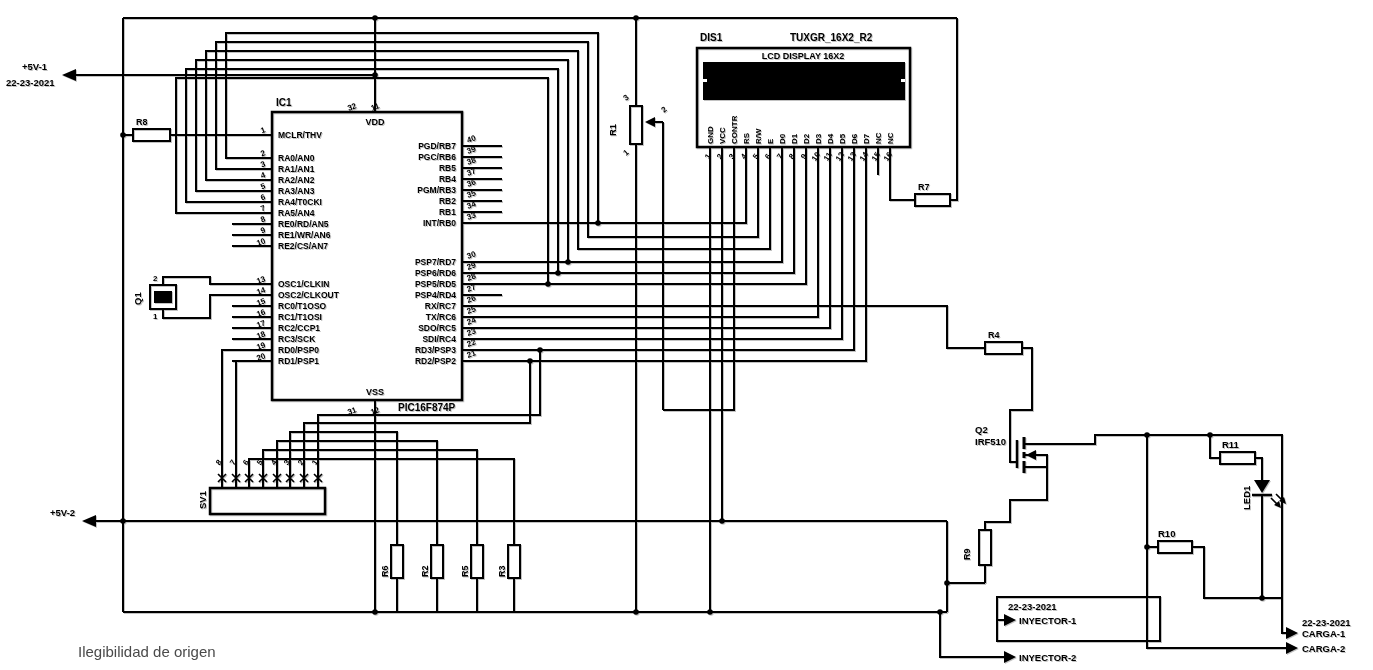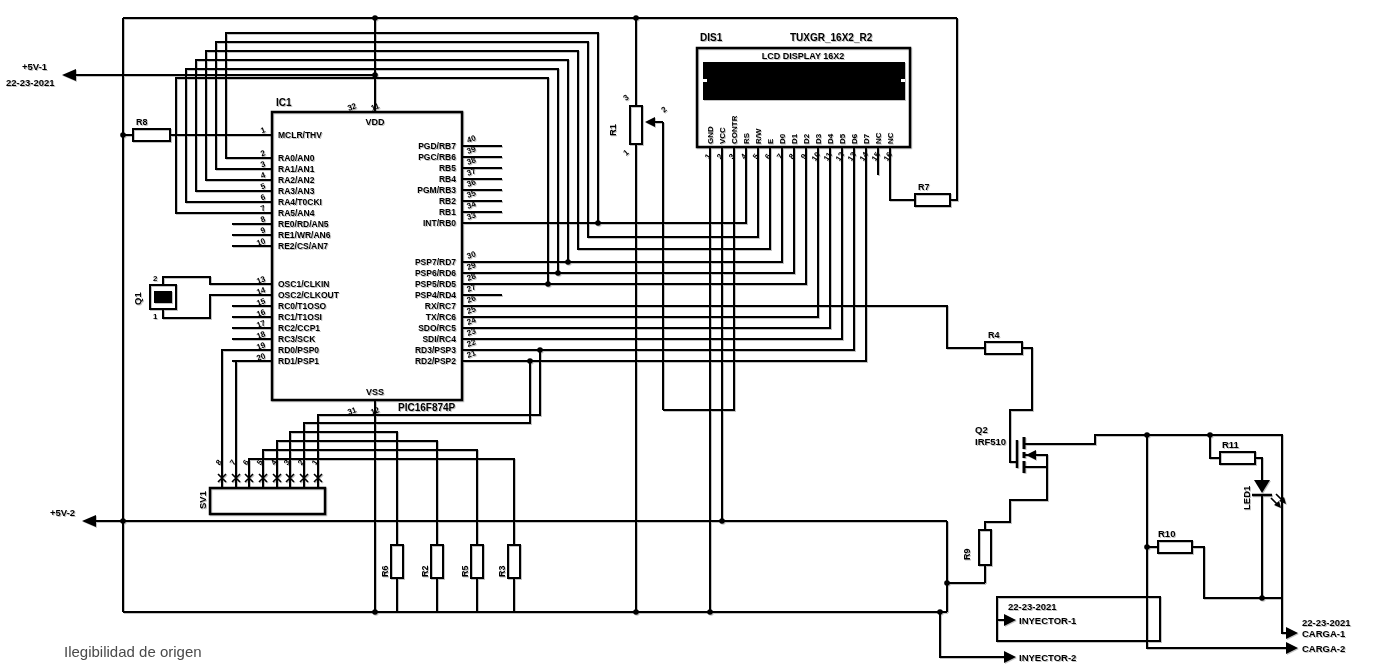--- a/index.html
+++ b/index.html
@@ -1,20 +1,20 @@
 <!DOCTYPE html>
 <html><head>
 <meta charset="utf-8">
 <style>
   html,body{margin:0;padding:0;background:#ffffff;}
   #stage{position:relative;width:1373px;height:670px;background:#ffffff;overflow:hidden;
          font-family:"Liberation Sans",sans-serif;}
   #schx{position:absolute;left:0;top:0;}
   svg text{fill:#000;}
-  .watermark{position:absolute;left:64px;top:643px;font-size:15px;color:#4a4a4a;
+  .watermark{position:absolute;left:78px;top:643px;font-size:15px;color:#4a4a4a;
              font-family:"Liberation Sans",sans-serif;}
 </style>
 </head>
 <body>
 
 <div id="stage">
   <div id="schx"><svg width="1373" height="670" viewBox="0 0 1373 670" xmlns="http://www.w3.org/2000/svg" style="filter:drop-shadow(1px 1px 0px rgba(120,120,120,0.45));font-family:'Liberation Sans',sans-serif">
         <path d="M123,18 H957" fill="none" stroke="#000000" stroke-width="2"></path>
         <path d="M123,18 V612" fill="none" stroke="#000000" stroke-width="2"></path>
         <path d="M123,612 H947" fill="none" stroke="#000000" stroke-width="2"></path>

